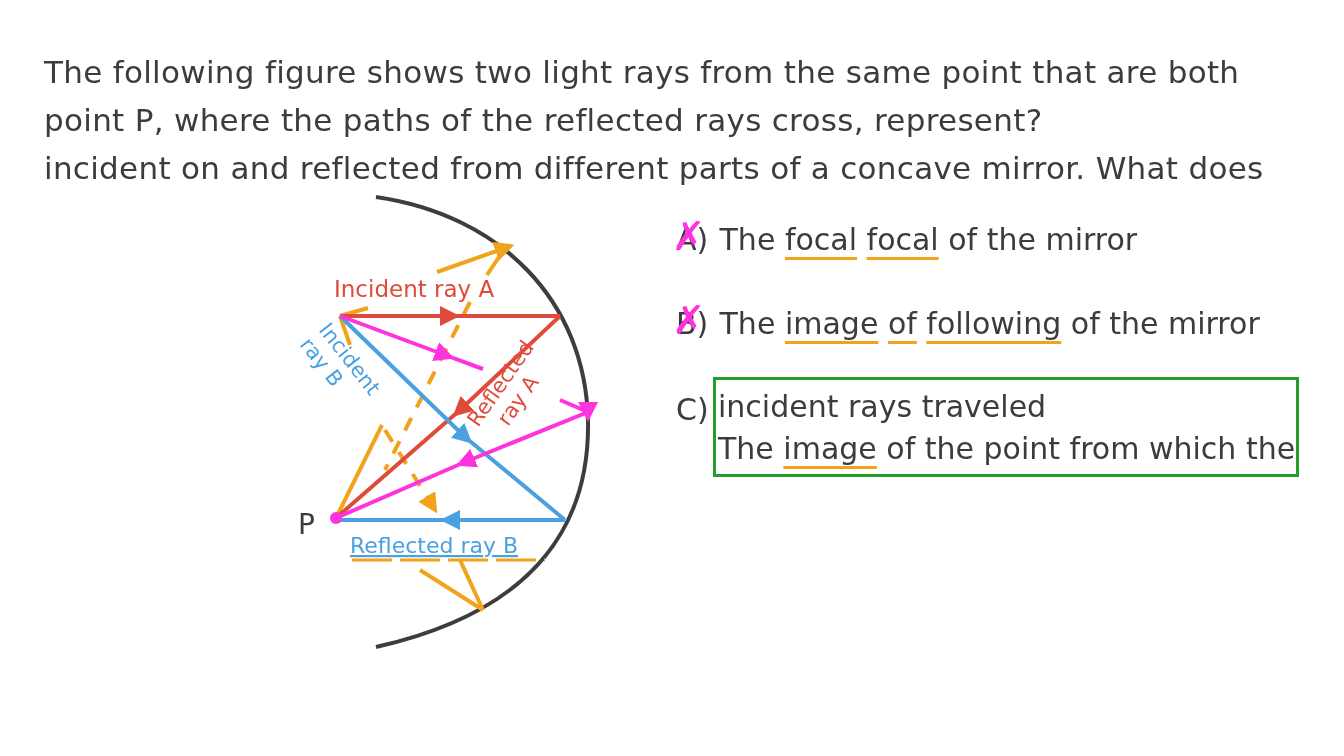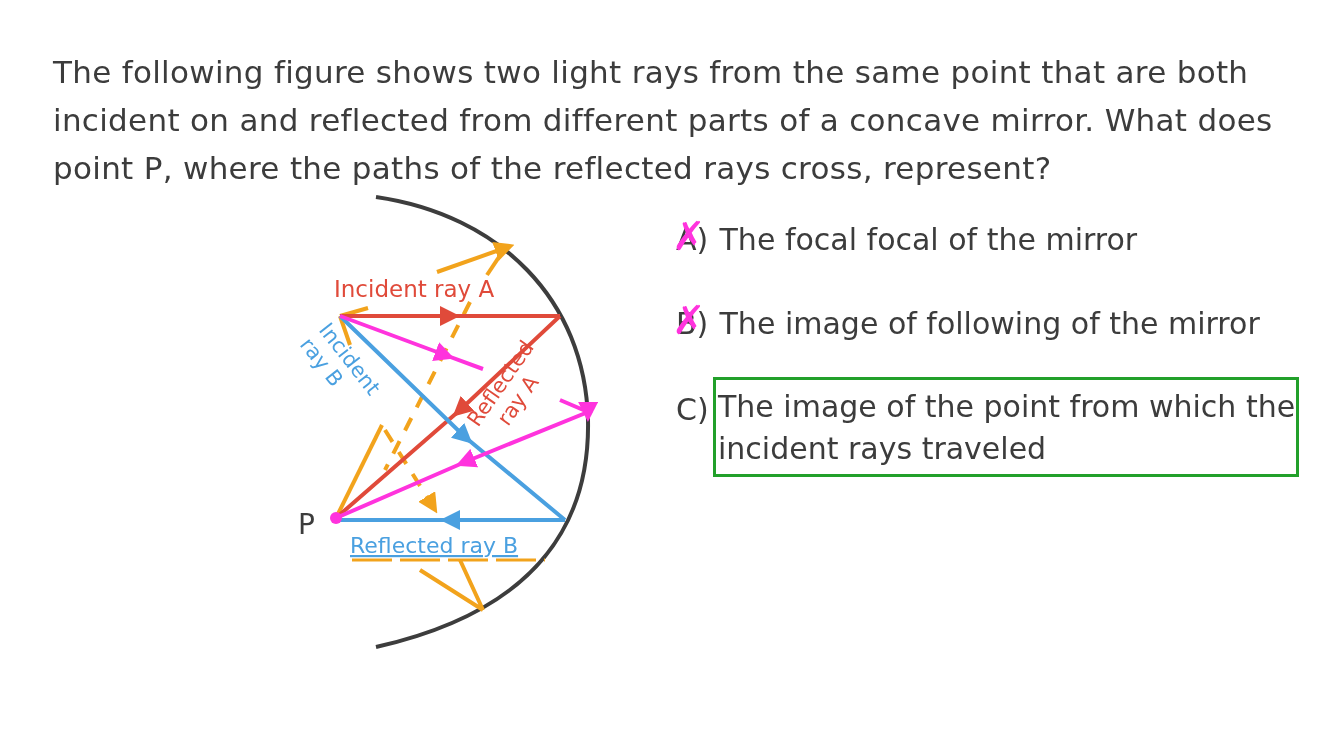--- a/index.html
+++ b/index.html
@@ -1,38 +1,38 @@
 <!DOCTYPE html>
 <html><head>
 <meta charset="utf-8">
 <style>
   html, body { margin: 0; padding: 0; background: #ffffff; }
   body { width: 1344px; height: 756px; position: relative; overflow: hidden;
          font-family: "DejaVu Sans", sans-serif; color: #3a3a3a; }
-  .question { position: absolute; left: 53px; top: 48px; width: 1270px;
+  .question { position: absolute; left: 44px; top: 48px; width: 1270px;
               font-size: 31px; line-height: 48px; letter-spacing: 0.3px; color: #3c3c3c; }
   .question .line { display: block; white-space: nowrap; }
   svg.figure { position: absolute; left: 0; top: 0; width: 1344px; height: 756px; }
   .fig-label { font-family: "DejaVu Sans", sans-serif; }
   .option { position: absolute; font-size: 30px; color: #3c3c3c; white-space: nowrap; }
   .opt-letter { position: relative; display: inline-block; width: 34px; }
   .opt-letter .x { position: absolute; left: -4px; top: -6px; font-size: 40px; color: #ff33dd; line-height: 40px; }
-  .ul { text-decoration-color: #f2a31c; text-decoration-thickness: 3px; text-underline-offset: 7px; }
+  .ul { text-decoration: underline; text-decoration-color: #f2a31c; text-decoration-thickness: 3px; text-underline-offset: 7px; }
   .answer-box { position: absolute; left: 713px; top: 377px; width: 586px; height: 100px;
                 border: 3px solid #22a02a; box-sizing: border-box; }
   .answer-text { position: absolute; left: 718px; top: 386px; font-size: 30px; line-height: 42px; color: #3c3c3c; }
   .c-letter { position: absolute; left: 676px; top: 392px; font-size: 30px; color: #3c3c3c; }
 </style>
 </head>
 <body>
 
 <div class="question">
   <span class="line">The following figure shows two light rays from the same point that are both</span>
+  <span class="line">point P, where the paths of the reflected rays cross, represent?</span>
   <span class="line">incident on and reflected from different parts of a concave mirror. What does</span>
-  <span class="line">point P, where the paths of the reflected rays cross, represent?</span>
 </div>
 
 <svg class="figure" viewBox="0 0 1344 756">
   <defs>
     <marker id="arrRed" viewBox="0 0 10 10" refX="5" refY="5" markerWidth="5" markerHeight="5" orient="auto">
         <path d="M0,0 L10,5 L0,10 z" fill="#e04a3a"></path>
       </marker>
     <marker id="arrBlue" viewBox="0 0 10 10" refX="5" refY="5" markerWidth="5" markerHeight="5" orient="auto">
         <path d="M0,0 L10,5 L0,10 z" fill="#4aa0e0"></path>
       </marker>
@@ -92,15 +92,15 @@
   <span class="opt-letter">
     <span>B)</span>
     <span class="x">✗</span>
   </span>
   <span>The </span><span class="ul">image</span><span> </span><span class="ul">of</span><span> </span><span class="ul">following</span><span> of the mirror</span>
 </div>
 
 <span class="c-letter">C)</span>
 <div class="answer-box"></div>
 <div class="answer-text">
+  <div>incident rays traveled</div>
   <div><span>The </span><span class="ul">image</span><span> of the point from which the</span></div>
-  <div>incident rays traveled</div>
 </div>
 
 </body></html>

